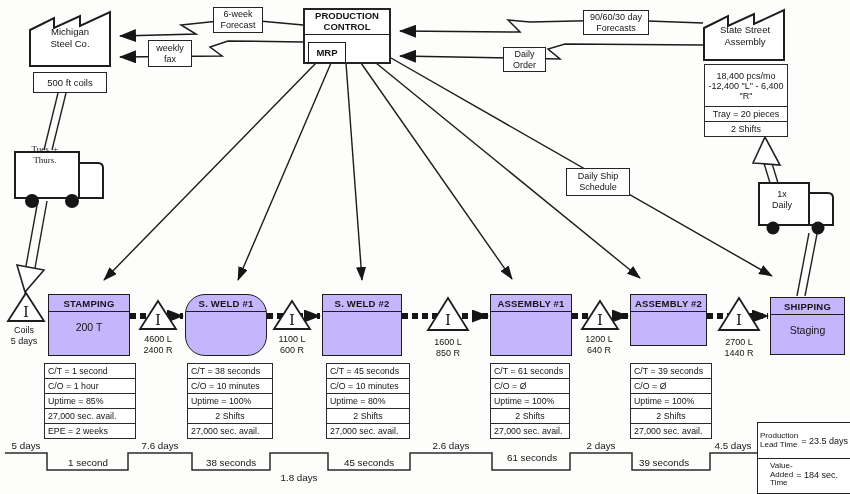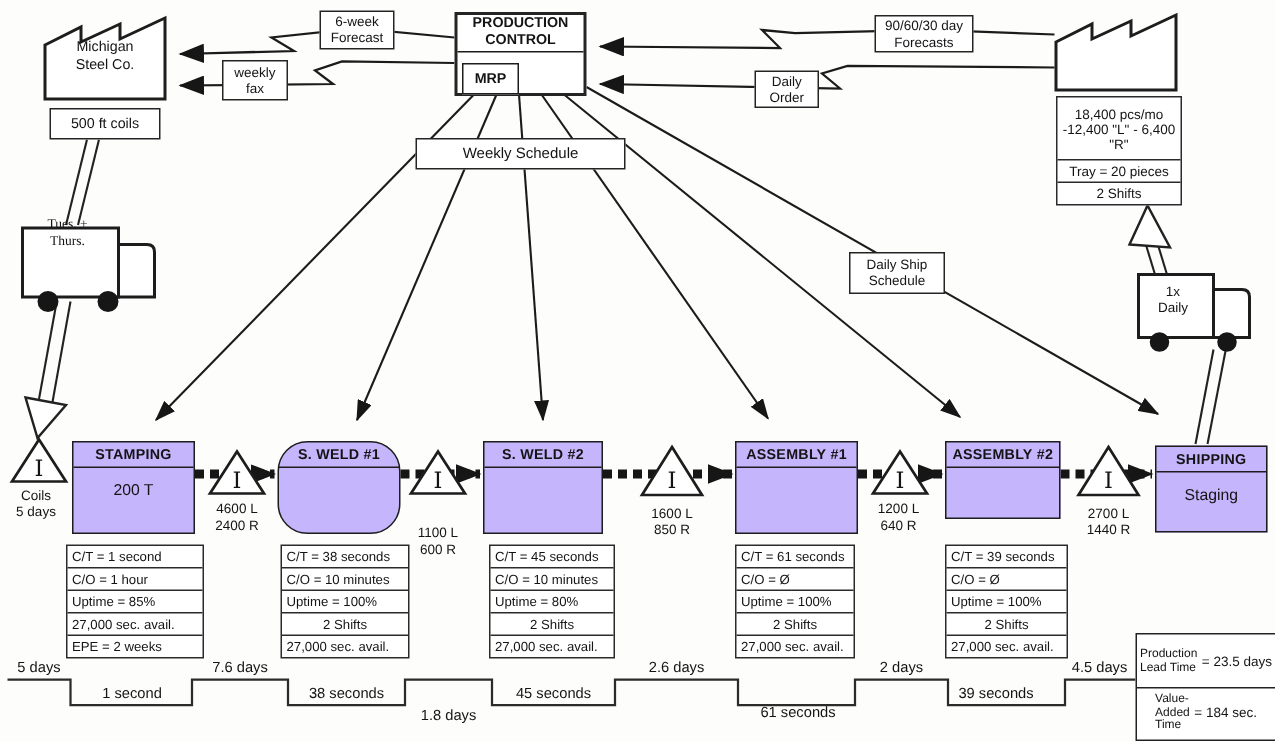--- a/index.html
+++ b/index.html
@@ -97,27 +97,28 @@
   </div>
 
   <div class="box" style="left:213px;top:7px;width:50px;height:26px;font-size:9px;">6-week
 Forecast</div>
   <div class="box" style="left:148px;top:40px;width:44px;height:27px;font-size:9px;">weekly
 fax</div>
   <div class="box" style="left:583px;top:10px;width:66px;height:25px;font-size:9px;">90/60/30 day
 Forecasts</div>
   <div class="box" style="left:503px;top:47px;width:43px;height:25px;font-size:9px;">Daily
 Order</div>
-  <div class="box" style="left:277px;top:92px;width:140px;height:21px;font-size:10px;">Weekly Schedule</div>
   <div class="box" style="left:566px;top:168px;width:64px;height:28px;font-size:9px;">Daily Ship
 Schedule</div>
 
   <svg class="abs" style="left:700px;top:6px;z-index:2;" width="90" height="58">
     <path d="M4,22 L28,10 L28,20 L54,8 L54,18 L84,4 L84,54 L4,54 Z" fill="#fff" stroke="#1d1d1d" stroke-width="2"></path>
   </svg>
+  <div class="factory-label" style="left:702px;top:24px;width:86px;">State Street
+Assembly</div>
   <div class="dbox" style="left:704px;top:64px;width:84px;font-size:9px;">
     <div class="r c" style="height:41px;text-align:center;">18,400 pcs/mo
 -12,400 "L"
 - 6,400 "R"</div>
     <div class="r c">Tray = 20 pieces</div>
     <div class="r c">2 Shifts</div>
   </div>
 
   <svg class="abs" style="left:12px;top:148px;z-index:2;" width="100" height="62">
     <rect x="3" y="4" width="64" height="46" fill="#fff" stroke="#1d1d1d" stroke-width="2"></rect>
@@ -148,21 +149,21 @@
     <polygon points="20,2 38,30 2,30" fill="#fff" stroke="#1d1d1d" stroke-width="1.8"></polygon>
     <text x="20" y="26" text-anchor="middle" font-family="DejaVu Serif,serif" font-size="15" fill="#141414">I</text>
   </svg>
   <div class="tlbl" style="left:133px;top:334px;width:50px;">4600 L
 2400 R</div>
 
   <svg class="tri" style="left:272px;top:299px;" width="40" height="33">
     <polygon points="20,2 38,30 2,30" fill="#fff" stroke="#1d1d1d" stroke-width="1.8"></polygon>
     <text x="20" y="26" text-anchor="middle" font-family="DejaVu Serif,serif" font-size="15" fill="#141414">I</text>
   </svg>
-  <div class="tlbl" style="left:267px;top:350px;width:50px;">1100 L
+  <div class="tlbl" style="left:267px;top:334px;width:50px;">1100 L
 600 R</div>
 
   <svg class="tri" style="left:426px;top:296px;" width="44" height="37">
     <polygon points="22,2 42,34 2,34" fill="#fff" stroke="#1d1d1d" stroke-width="1.8"></polygon>
     <text x="22" y="29" text-anchor="middle" font-family="DejaVu Serif,serif" font-size="15" fill="#141414">I</text>
   </svg>
   <div class="tlbl" style="left:423px;top:337px;width:50px;">1600 L
 850 R</div>
 
   <svg class="tri" style="left:580px;top:299px;" width="40" height="33">
@@ -242,21 +243,21 @@
 
   <div class="tl" style="left:26px;top:440px;">5 days</div>
   <div class="tl" style="left:160px;top:440px;">7.6 days</div>
   <div class="tl" style="left:299px;top:440px;margin-top:32px;">1.8 days</div>
   <div class="tl" style="left:451px;top:440px;">2.6 days</div>
   <div class="tl" style="left:601px;top:440px;">2 days</div>
   <div class="tl" style="left:733px;top:440px;">4.5 days</div>
   <div class="tl" style="left:88px;top:457px;">1 second</div>
   <div class="tl" style="left:231px;top:457px;">38 seconds</div>
   <div class="tl" style="left:369px;top:457px;">45 seconds</div>
-  <div class="tl" style="left:532px;top:470px;">61 seconds</div>
+  <div class="tl" style="left:532px;top:452px;">61 seconds</div>
   <div class="tl" style="left:664px;top:457px;">39 seconds</div>
 
   <div id="summary">
     <div class="cell top">
       <span class="sl">Production
 Lead Time</span>
       <span class="sv">= 23.5 days</span>
     </div>
     <div class="cell bot">
       <span class="sl">Value-

